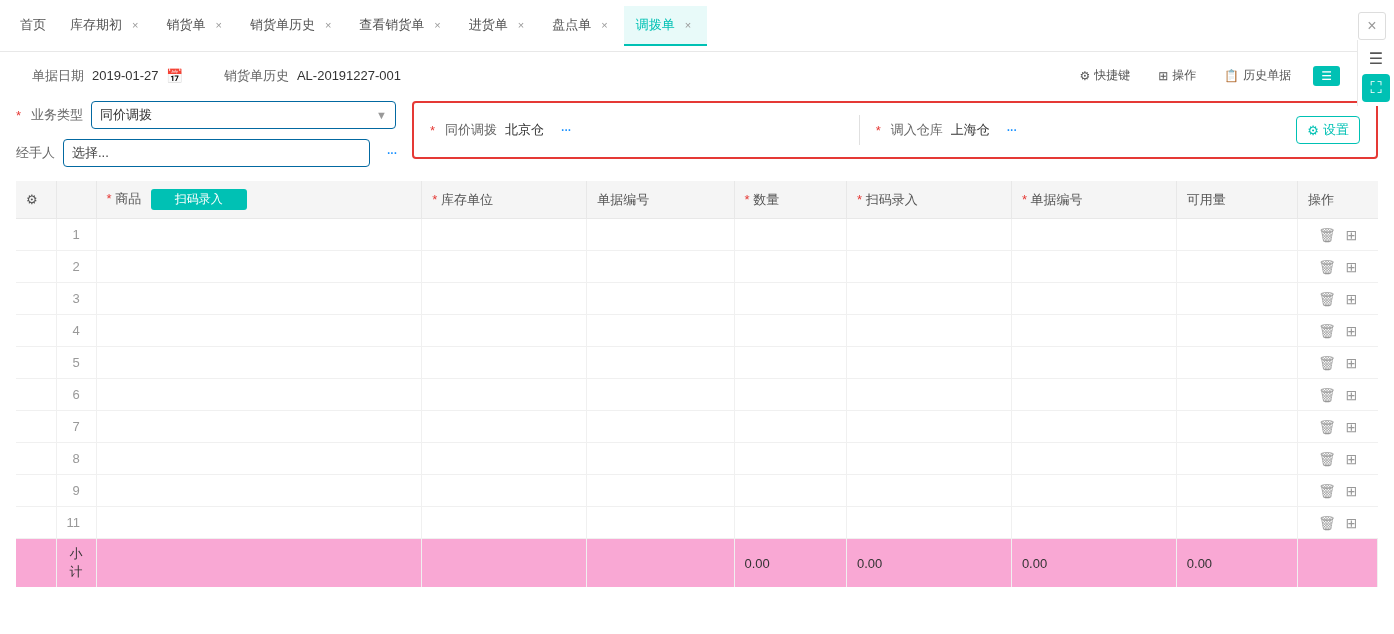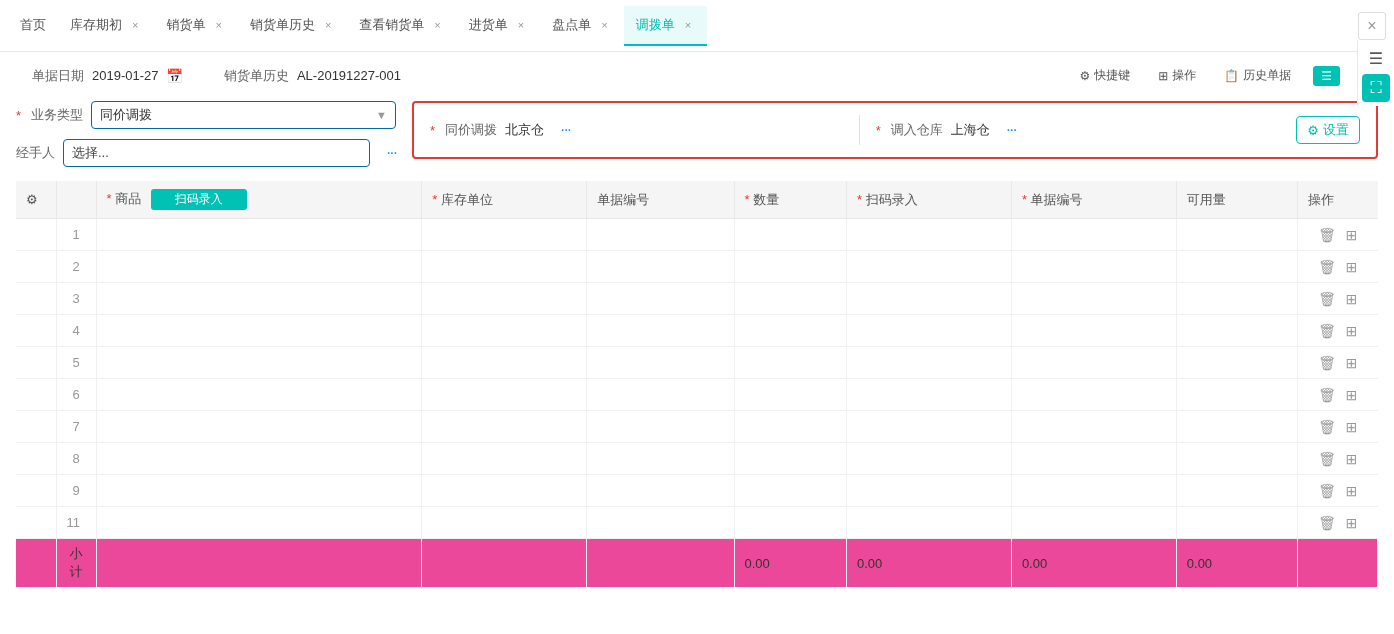--- a/index.html
+++ b/index.html
@@ -200,21 +200,21 @@
       border-bottom: 1px solid #f0f0f0;
     }
     .data-table tbody td {
       padding: 6px 10px;
       border-right: 1px solid #f0f0f0;
       height: 32px;
       color: #333;
     }
     .data-table tbody td:last-child { border-right: none; }
     .data-table tfoot tr {
-      background: #ec4899;
+      background: #f9a8d4;
     }
     .data-table tfoot td {
       padding: 6px 10px;
       border-right: 1px solid #f0f0f0;
       font-weight: 500;
       color: #333;
     }
 
     .th-setting {
       width: 40px;

